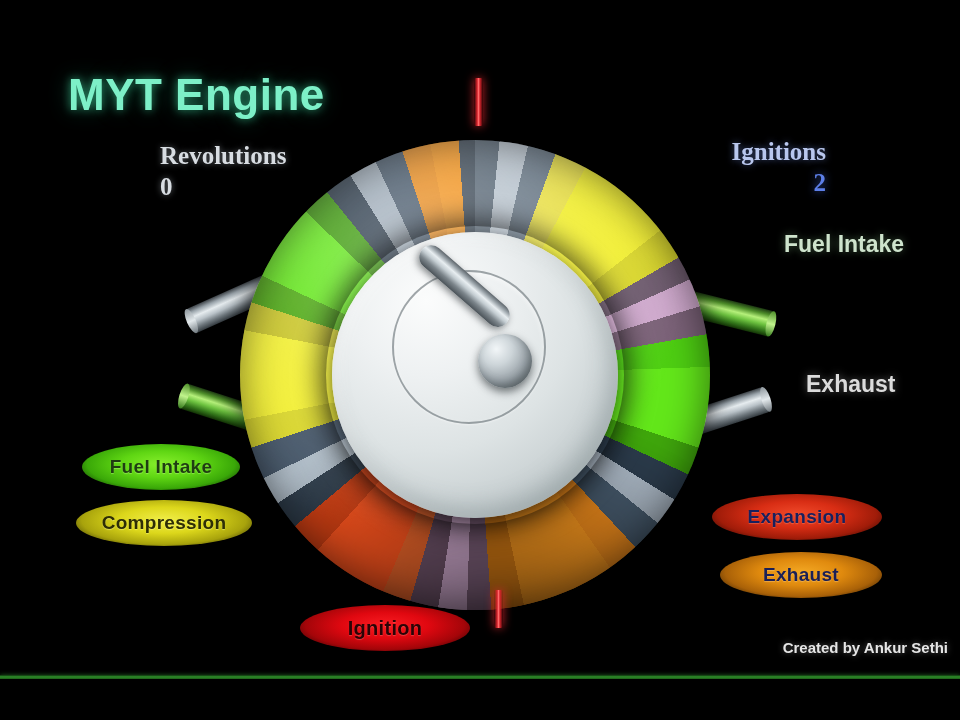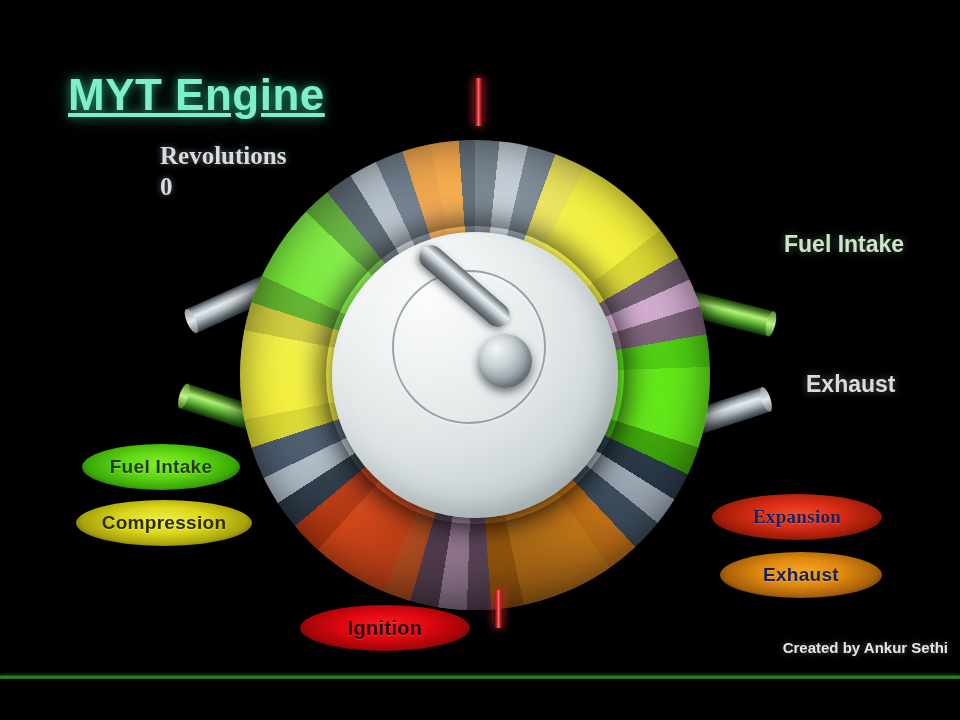--- a/index.html
+++ b/index.html
@@ -24,21 +24,20 @@
   #title {
     position: absolute;
     left: 68px;
     top: 70px;
     font-size: 44px;
     font-weight: bold;
     letter-spacing: 0.5px;
     color: #7df0c8;
     text-shadow: 0 0 10px rgba(80,255,190,0.55), 0 0 22px rgba(40,200,150,0.35);
     white-space: nowrap;
-    text-decoration: underline;
   }
 
   
   .counter {
     position: absolute;
     white-space: nowrap;
     font-weight: bold;
     line-height: 1.25;
     font-family: Liberation Serif, serif;
   }
@@ -313,21 +312,20 @@
   }
   #pill-expansion {
     left: 712px; top: 494px;
     width: 170px; height: 46px;
     font-size: 19px;
     color: #18205e;
     background: radial-gradient(ellipse at 50% 44%,
       #f04a2a 0%, #d82d14 36%, #a01c09 66%,
       rgba(86,14,5,0.62) 86%, rgba(30,6,2,0) 100%);
     text-shadow: 0 1px 1px rgba(255,170,140,0.35);
-    font-family: Liberation Serif, serif;
   }
   #pill-exhaust {
     left: 720px; top: 552px;
     width: 162px; height: 46px;
     font-size: 19px;
     color: #1a1f56;
     background: radial-gradient(ellipse at 50% 44%,
       #f3a824 0%, #e08a0e 36%, #a96108 66%,
       rgba(92,52,4,0.62) 86%, rgba(32,18,2,0) 100%);
     text-shadow: 0 1px 1px rgba(255,215,150,0.4);
@@ -382,20 +380,24 @@
 
 <div id="stage">
 
   <div id="title">MYT Engine</div>
 
   <div class="counter" id="revolutions-block">
     <span class="counter-label">Revolutions</span>
     <span class="counter-value">0</span>
   </div>
 
+  <div class="counter" id="ignitions-block">
+    <span class="counter-label">Ignitions</span>
+    <span class="counter-value">2</span>
+  </div>
 
   <div class="port-label" id="label-fuel-intake-right">Fuel Intake</div>
   <div class="port-label" id="label-exhaust-right">Exhaust</div>
 
   <div id="engine">
 
     <div class="port metal" style="left:-4px; top:170px; width:92px; transform:rotate(-24deg);">
       <div class="port-cap" style="left:-3px; background:linear-gradient(to bottom,#8d969c,#e3e9ec,#6f787e);"></div>
     </div>
 

